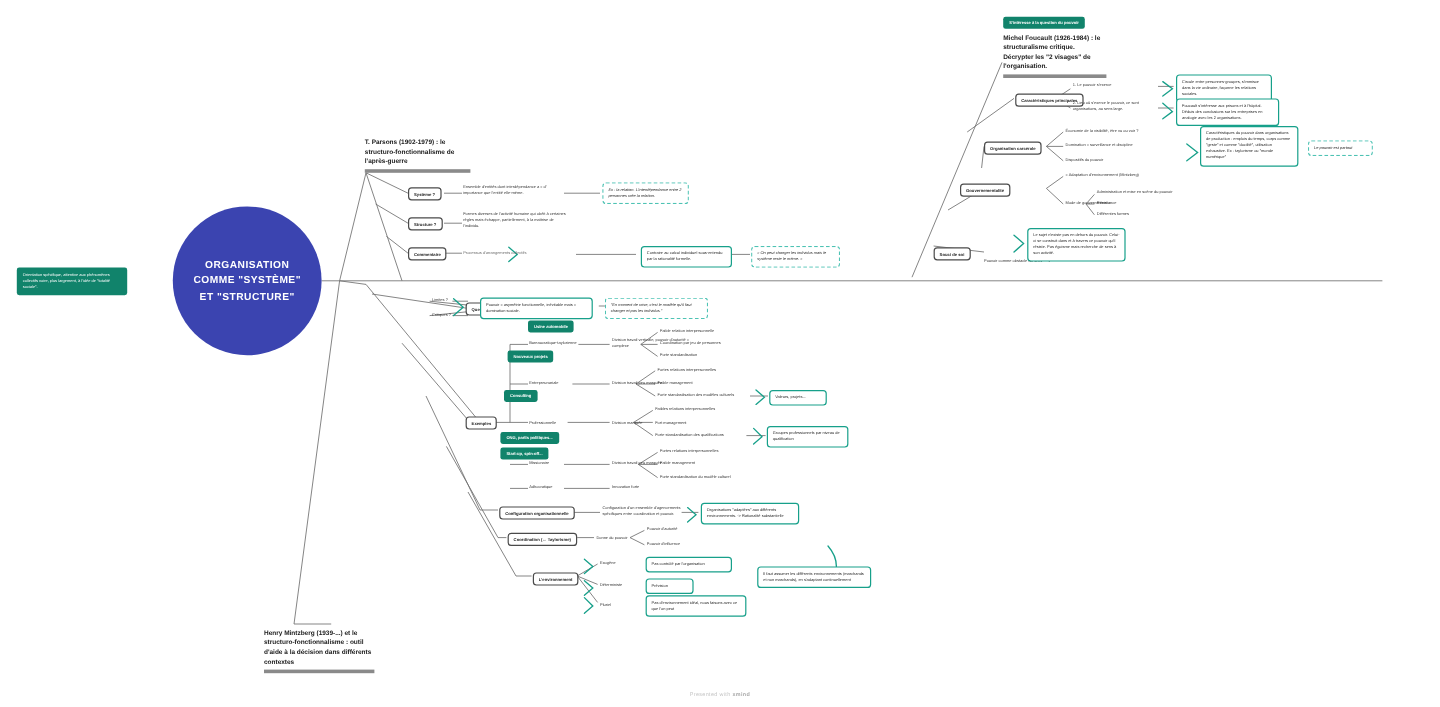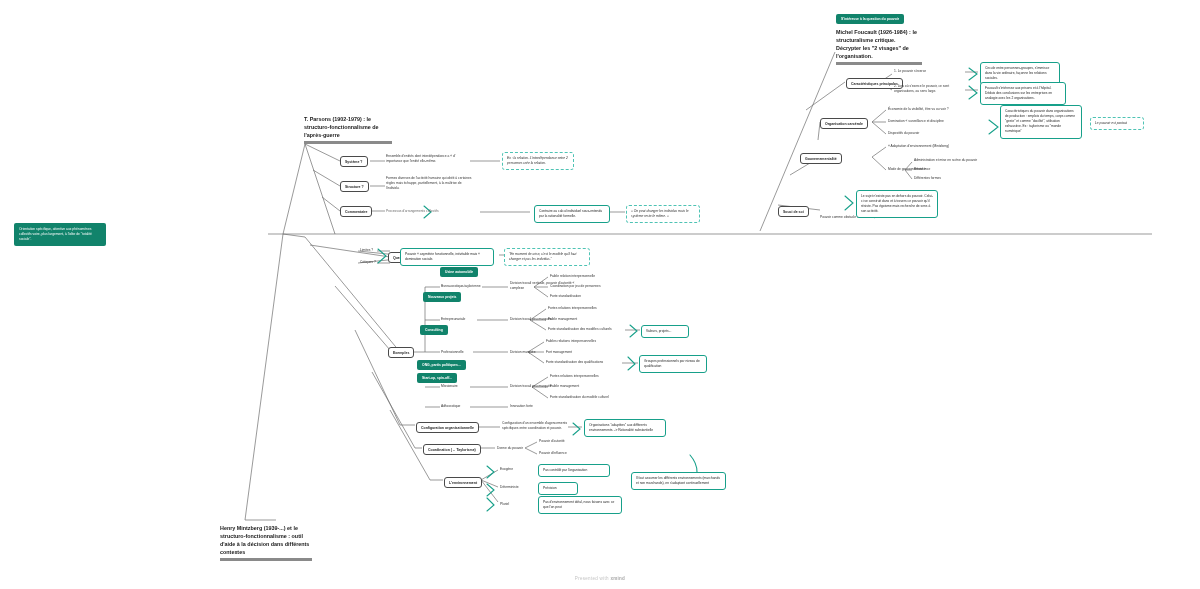--- a/index.html
+++ b/index.html
@@ -190,20 +190,27 @@
       <path d="M969 68 L977 74 L969 80"></path>
       <path d="M969 86 L977 93 L969 99"></path>
       <path d="M989 120 L998 127 L989 134"></path>
       <path d="M845 196 L853 203 L845 210"></path>
 
       <path d="M690 455 q7 8 7 17 q0 9 -7 17"></path>
       <path d="M690 489 q7 8 7 17 q0 -9 -7 -17" opacity="0"></path>
     </g>
   </svg>
 
+  <div class="node central" style="left:144px;top:172px;">
+    <div>
+      <span>ORGANISATION</span>
+      <span>COMME "SYSTÈME"</span>
+      <span>ET "STRUCTURE"</span>
+    </div>
+  </div>
 
   <div class="node greenbox" style="left:14px;top:223px;width:92px;">Orientation spécifique, attentive aux phénomènes collectifs voire, plus largement, à l'idée de "totalité sociale".</div>
 
   <div class="node" style="left:304px;top:115px;width:88px;">
     <div class="topic-title">T. Parsons (1902-1979) : le structuro-fonctionnalisme de l'après-guerre</div>
     <div class="topic-rule"></div>
   </div>
 
   <div class="node pill" style="left:340px;top:156px;">Système ?</div>
   <div class="node leaf" style="left:386px;top:154px;width:86px;">Ensemble d'entités dont interdépendance a « d' importance que l'entité elle-même.</div>

